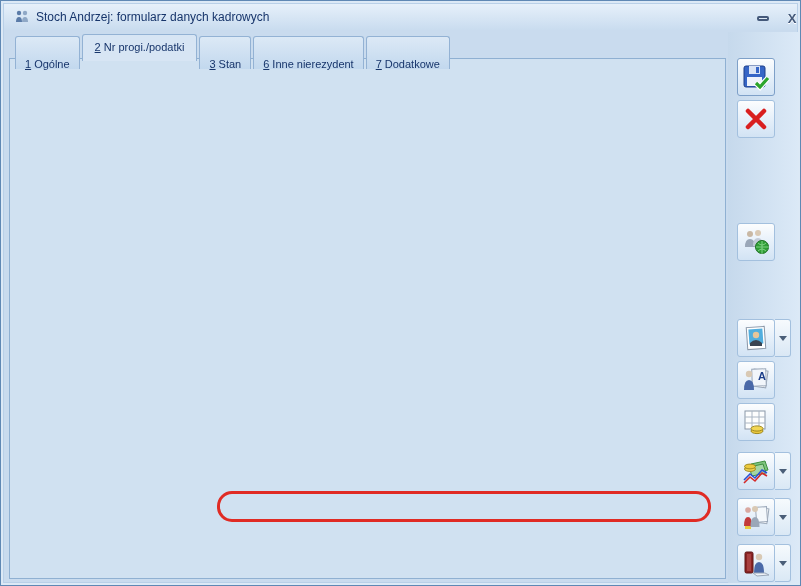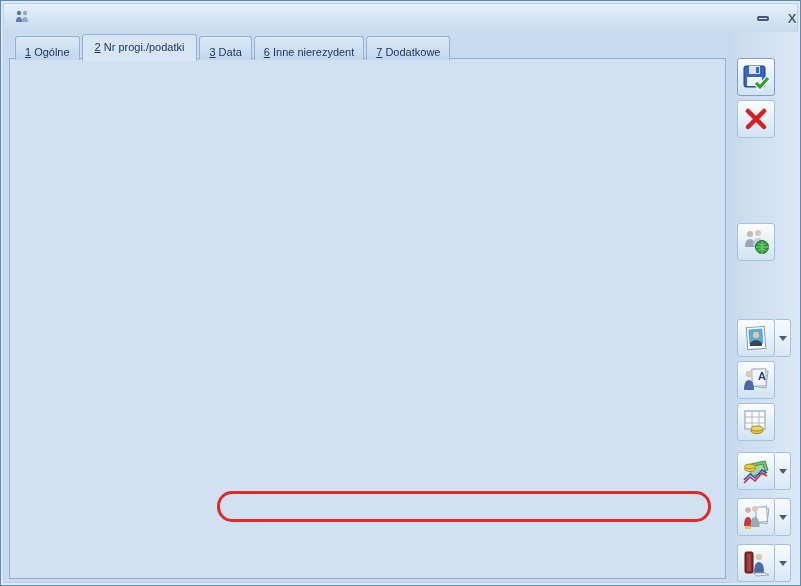--- a/index.html
+++ b/index.html
@@ -17,21 +17,21 @@
     display:flex; align-items:center;
   }
   .title { font-size:12px; color:#17356b; margin-left:6px; }
   .appicon { margin-left:10px; width:16px; height:16px; }
   .winbtn { position:absolute; top:7px; width:20px; height:15px; cursor:default; }
   .minglyph { position:absolute; left:3px; top:5px; width:12px; height:5px; border:2px solid #44597a; border-radius:2px; background:#dce8f4; }
   .xglyph { font-size:13px; font-weight:bold; color:#44597a; text-shadow:0 1px 0 #fff; line-height:15px; text-align:center; display:block; }
 
   .tabbar { position:absolute; left:14px; top:33px; height:25px; display:flex; z-index:3; }
   .tab {
-    height:24px; margin-top:2px; padding:4px 9px; line-height:22px; font-size:11px; color:#17356b;
+    height:24px; margin-top:2px; padding:16px 9px; line-height:22px; font-size:11px; color:#17356b;
     background:linear-gradient(#dcE9f6,#c2d8ee);
     border:1px solid #93b2d4; border-bottom:none; border-radius:3px 3px 0 0; margin-right:2px;
     cursor:default; white-space:nowrap;
   }
   .tab.active {
     height:27px; margin-top:0; padding:0 12px; line-height:25px;
     background:#d7e5f4; z-index:4; position:relative;
   }
   .hot { text-decoration:underline; }
   .tlabel { margin-left:3px; }
@@ -122,32 +122,33 @@
 
 <div id="win">
 
   <div class="titlebar">
     <svg class="appicon" viewBox="0 0 16 16">
       <circle cx="5" cy="4" r="2.2" fill="#5a7ba8"></circle>
         <path d="M2 13 q0-5 3-5 q3 0 3 5 z" fill="#5a7ba8"></path>
       <circle cx="11" cy="4" r="2.2" fill="#8fa8c6"></circle>
         <path d="M8 13 q0-5 3-5 q3 0 3 5 z" fill="#8fa8c6"></path>
     </svg>
+    <span class="title">Stoch Andrzej: formularz danych kadrowych</span>
     <span class="winbtn" style="left:750px;">
         <span class="minglyph"></span>
       </span>
     <span class="winbtn" style="left:778px;">
         <span class="xglyph">X</span>
       </span>
   </div>
 
   <div class="tabbar">
     <div class="tab"><span class="hot">1</span><span class="tlabel">Ogólne</span></div>
     <div class="tab active"><span class="hot">2</span><span class="tlabel">Nr progi./podatki</span></div>
-    <div class="tab"><span class="hot">3</span><span class="tlabel">Data</span></div>
+    <div class="tab"><span class="hot">3</span><span class="tlabel">Stan</span></div>
     <div class="tab"><span class="hot">6</span><span class="tlabel">Inne nierezydent</span></div>
     <div class="tab"><span class="hot">7</span><span class="tlabel">Dodatkowe</span></div>
   </div>
 
   <div class="panel"></div>
   <div class="toolstrip"></div>
 
   <div class="sec" style="left:14px; top:62px; width:708px; height:92px;">
     <div class="sechead"><span>Dowód osobisty</span></div>
     <div class="collapse"><svg width="12" height="12" viewBox="0 0 12 12">

